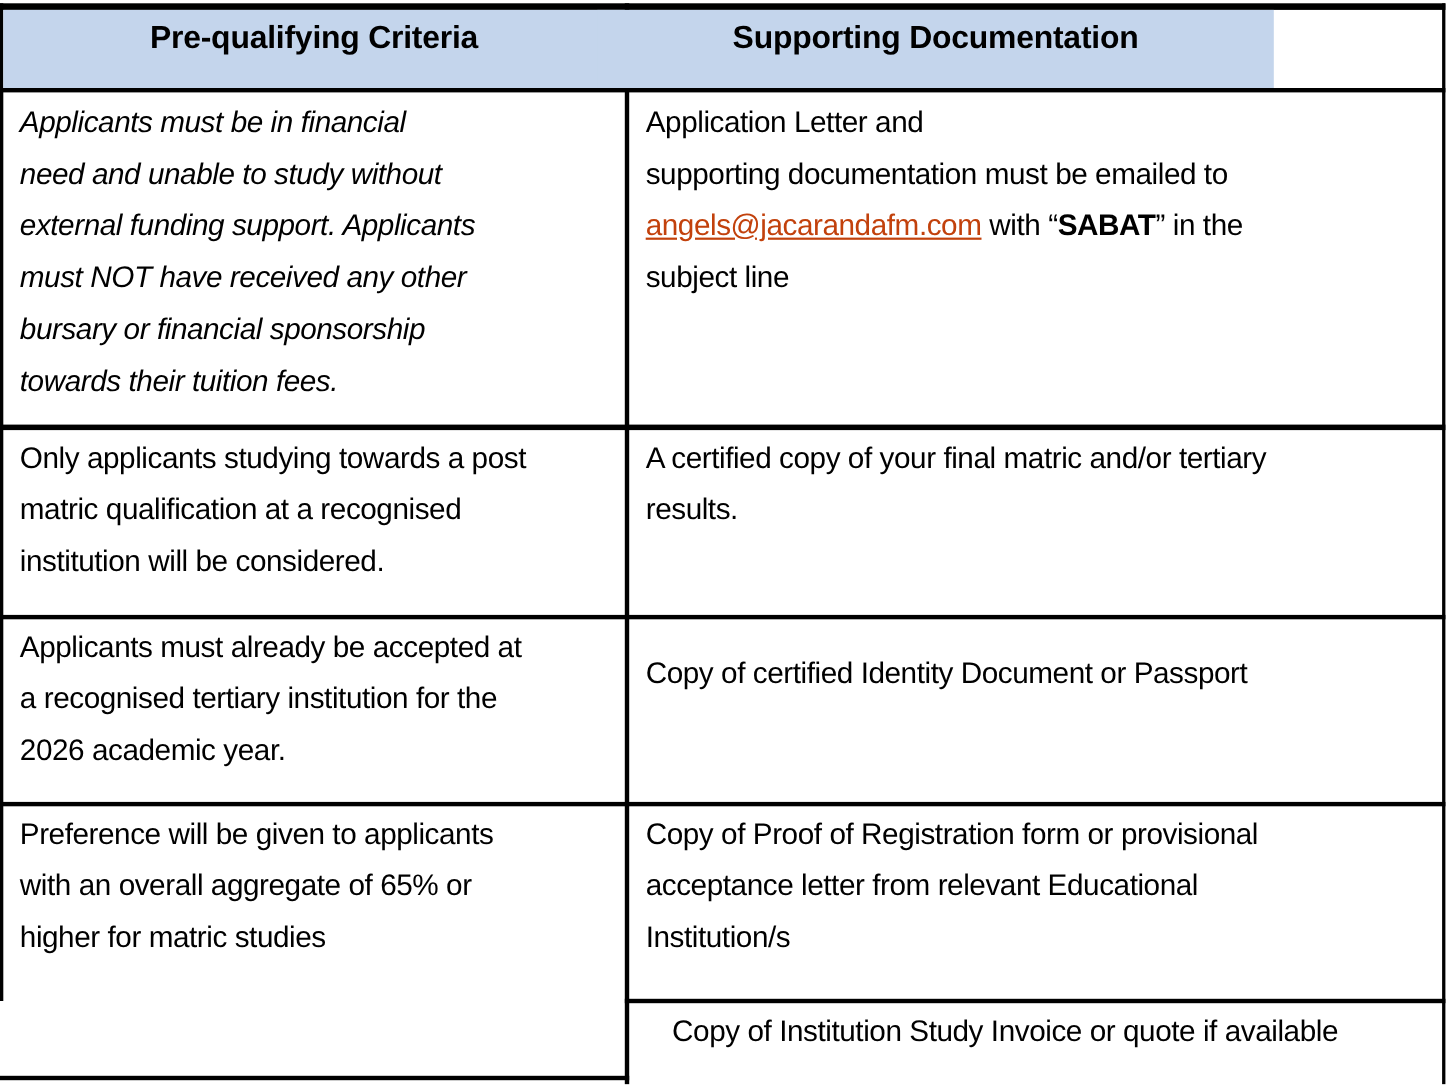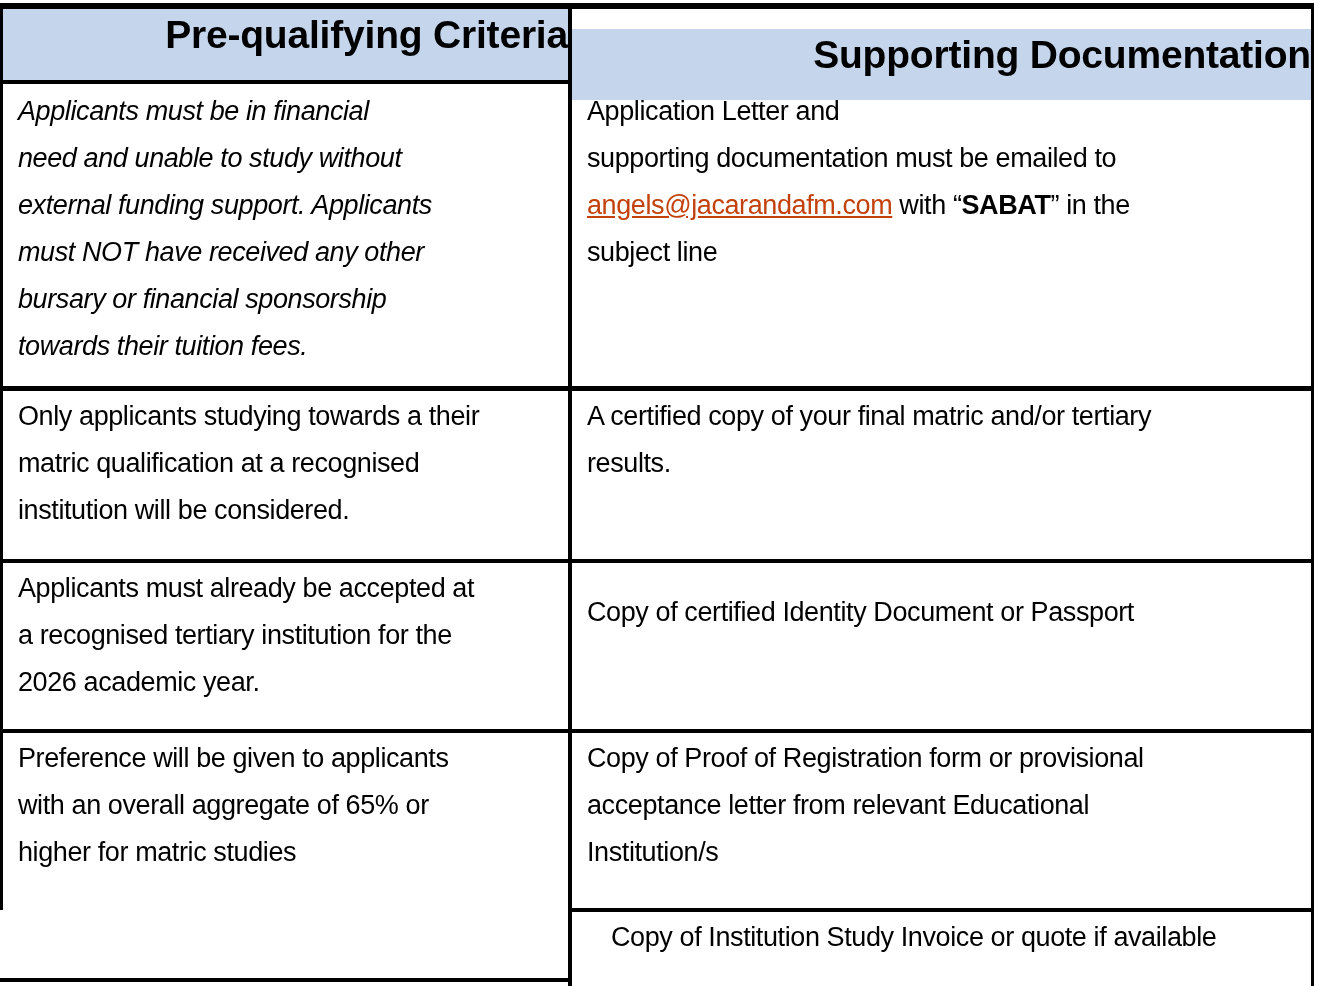--- a/index.html
+++ b/index.html
@@ -33,28 +33,28 @@
     font-size: 27px;
     line-height: 47px;
     letter-spacing: -0.4px;
     padding: 2px 8px 0 15px;
     box-sizing: border-box;
     overflow: hidden;
   }
   .hdr {
     background: #c4d5ec;
     font-weight: bold;
-    font-size: 39px;
+    font-size: 29px;
     line-height: 38px;
-    text-align: right;
+    text-align: center;
     padding: 7px 0 12px 0;
     letter-spacing: -0.2px;
   }
   #cHdrL { left: 3px;   top: 9px;   width: 565px; height: 71px; }
-  #cHdrR { left: 572px; top: 9px;   width: 739px; height: 71px; margin-top: 20px; }
+  #cHdrR { left: 543px; top: 9px;   width: 615px; height: 71px; }
   #cR1L  { left: 3px;   top: 86px;  width: 565px; height: 300px; font-style: italic; }
   #cR1R  { left: 572px; top: 86px;  width: 739px; height: 300px; }
   #cR2L  { left: 3px;   top: 391px; width: 565px; height: 168px; }
   #cR2R  { left: 572px; top: 391px; width: 739px; height: 132px; }
   #cR3L  { left: 3px;   top: 563px; width: 567px; height: 166px; }
   #cR3R  { left: 572px; top: 563px; width: 739px; height: 166px; margin-top: 24px; }
   #cR4L  { left: 3px;   top: 733px; width: 565px; height: 245px; }
   #cR4Ra { left: 572px; top: 733px; width: 612px; height: 175px; }
   #cR4Rb { left: 596px; top: 912px; width: 739px; height: 93px; }
 
@@ -84,21 +84,21 @@
 need and unable to study without
 external funding support. Applicants
 must NOT have received any other
 bursary or financial sponsorship
 towards their tuition fees.</div>
   <div class="cell" id="cR1R"><span>Application Letter and
 supporting documentation must be emailed to
 </span><a class="email-link" href="#">angels@jacarandafm.com</a><span> with “</span><span class="b">SABAT</span><span>” in the
 subject line</span></div>
 
-  <div class="cell" id="cR2L">Only applicants studying towards a their
+  <div class="cell" id="cR2L">Only applicants studying towards a post
 matric qualification at a recognised
 institution will be considered.</div>
   <div class="cell" id="cR2R">A certified copy of your final matric and/or tertiary
 results.</div>
 
   <div class="cell" id="cR3L">Applicants must  already be accepted at
 a recognised tertiary institution for the
 2026 academic year.</div>
   <div class="cell" id="cR3R">Copy of certified Identity Document or Passport</div>
 

